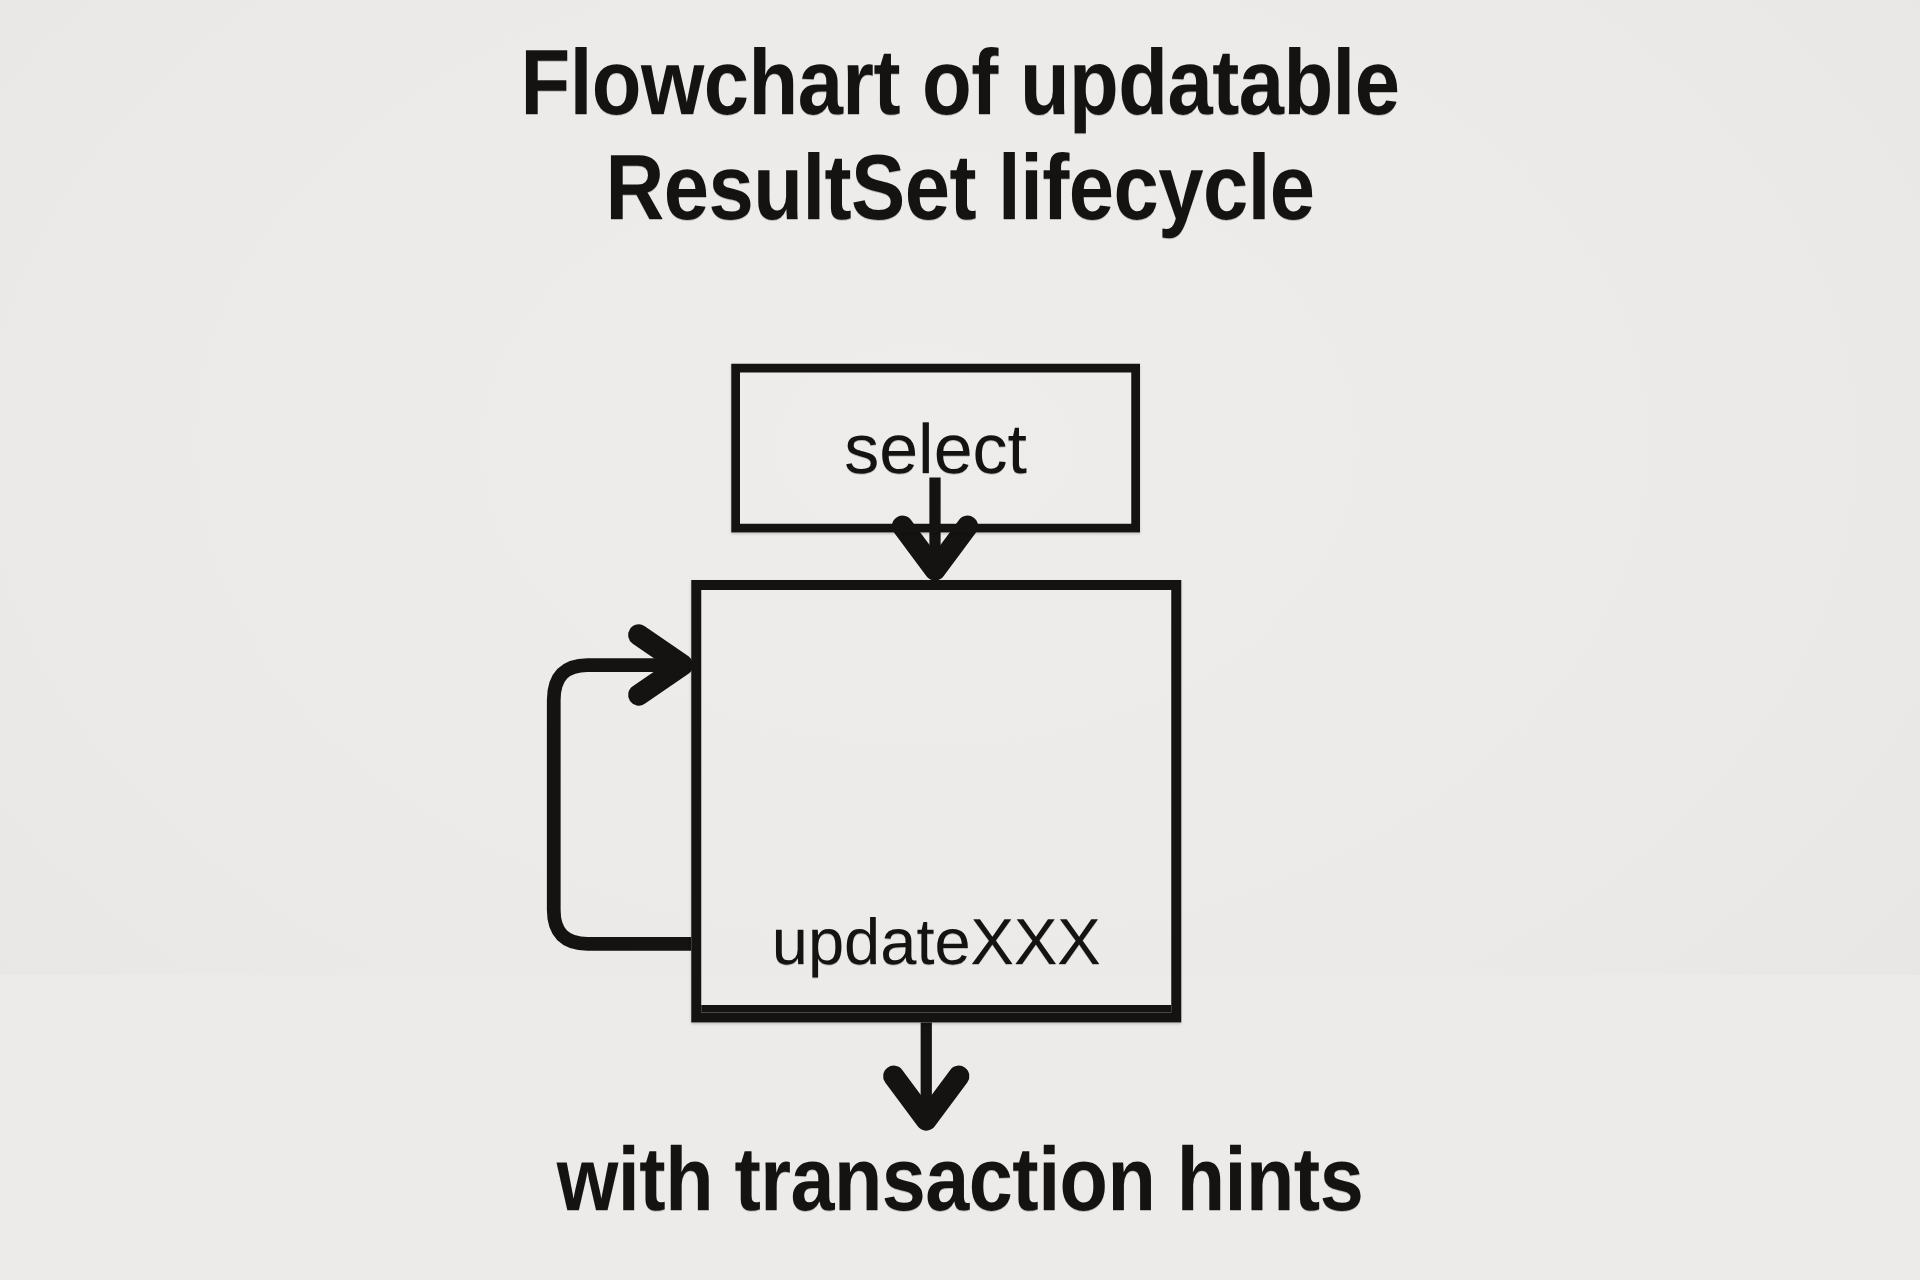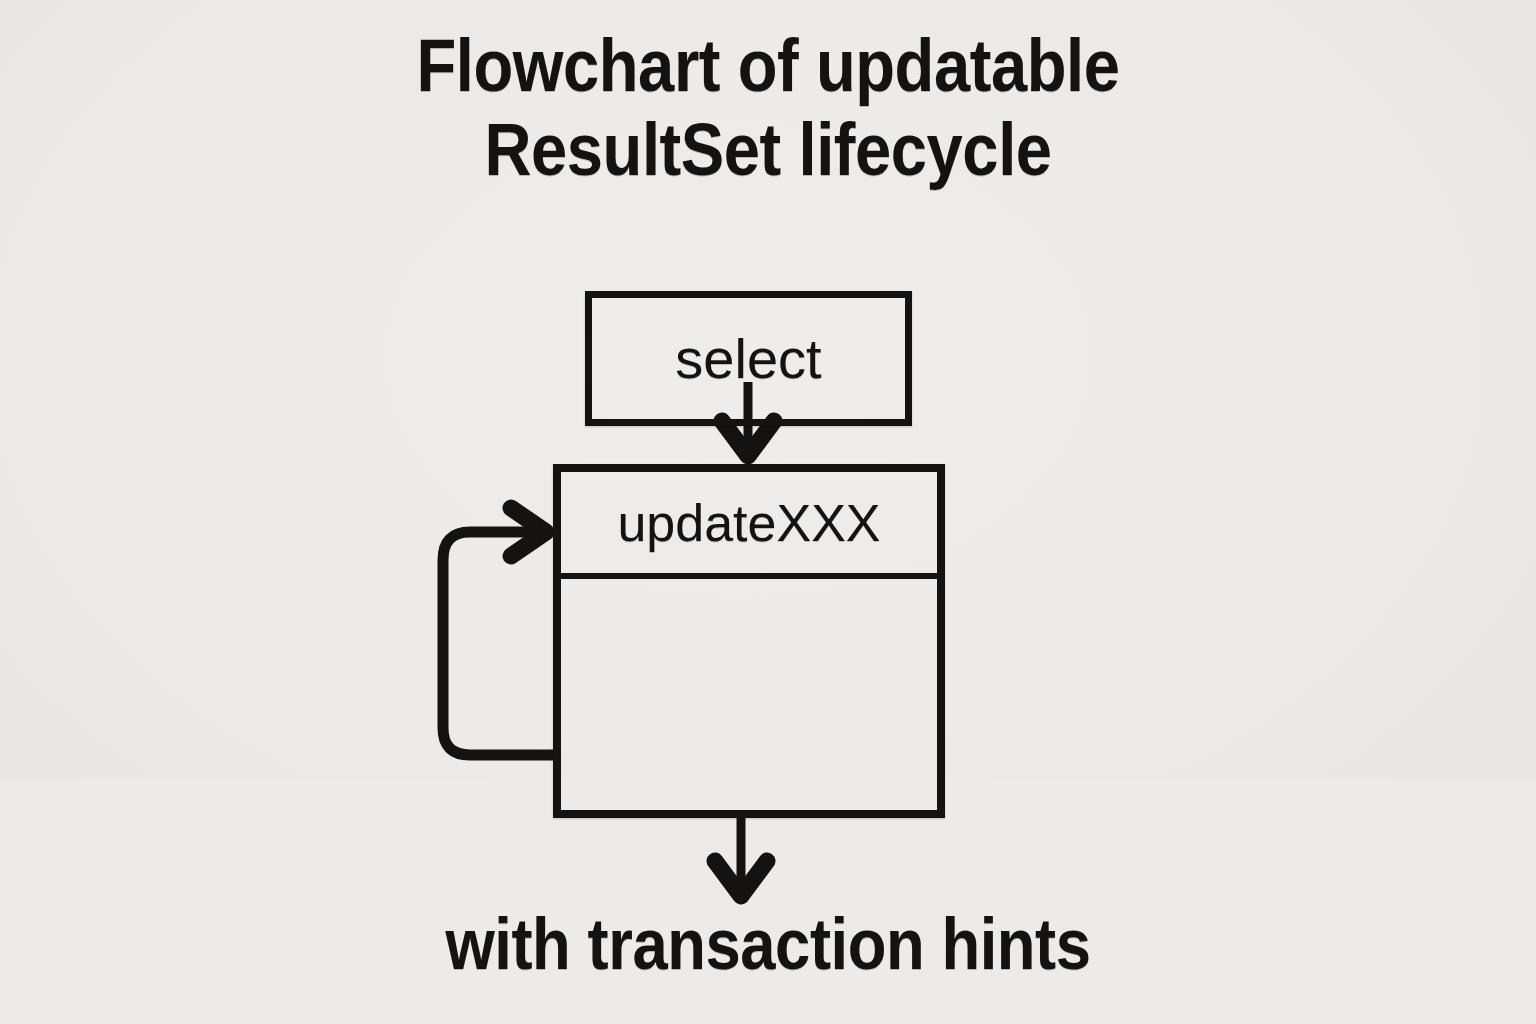--- a/index.html
+++ b/index.html
@@ -92,20 +92,21 @@
     left: 553px;
     top: 464px;
     width: 392px;
     height: 354px;
     border: 8px solid #141312;
     box-sizing: border-box;
     background: transparent;
     box-shadow: 0 1px 2px rgba(0,0,0,0.18);
     display: flex;
     flex-direction: column;
+    justify-content: flex-end;
   }
   .compartment-top {
     height: 107px;
     border-bottom: 6px solid #141312;
     box-sizing: border-box;
     display: flex;
     align-items: center;
     justify-content: center;
   }
   .compartment-top .node-text {

